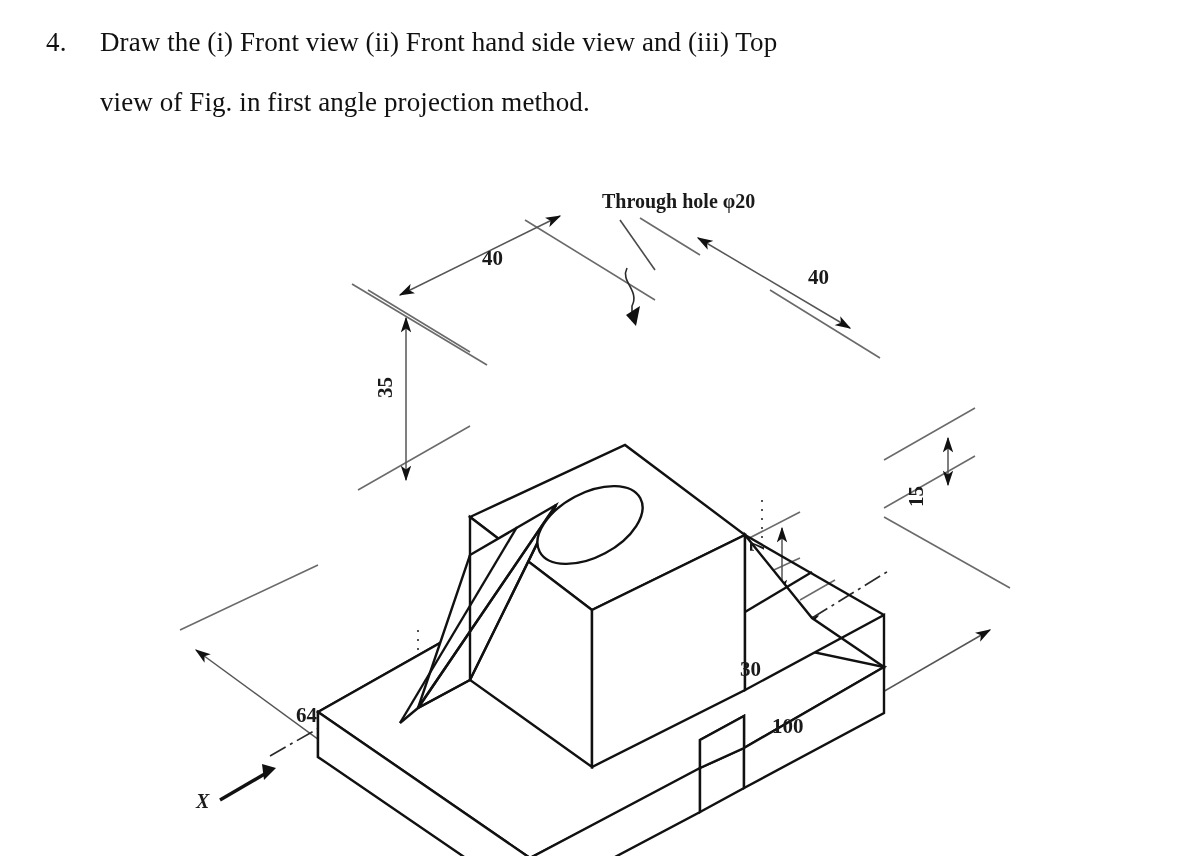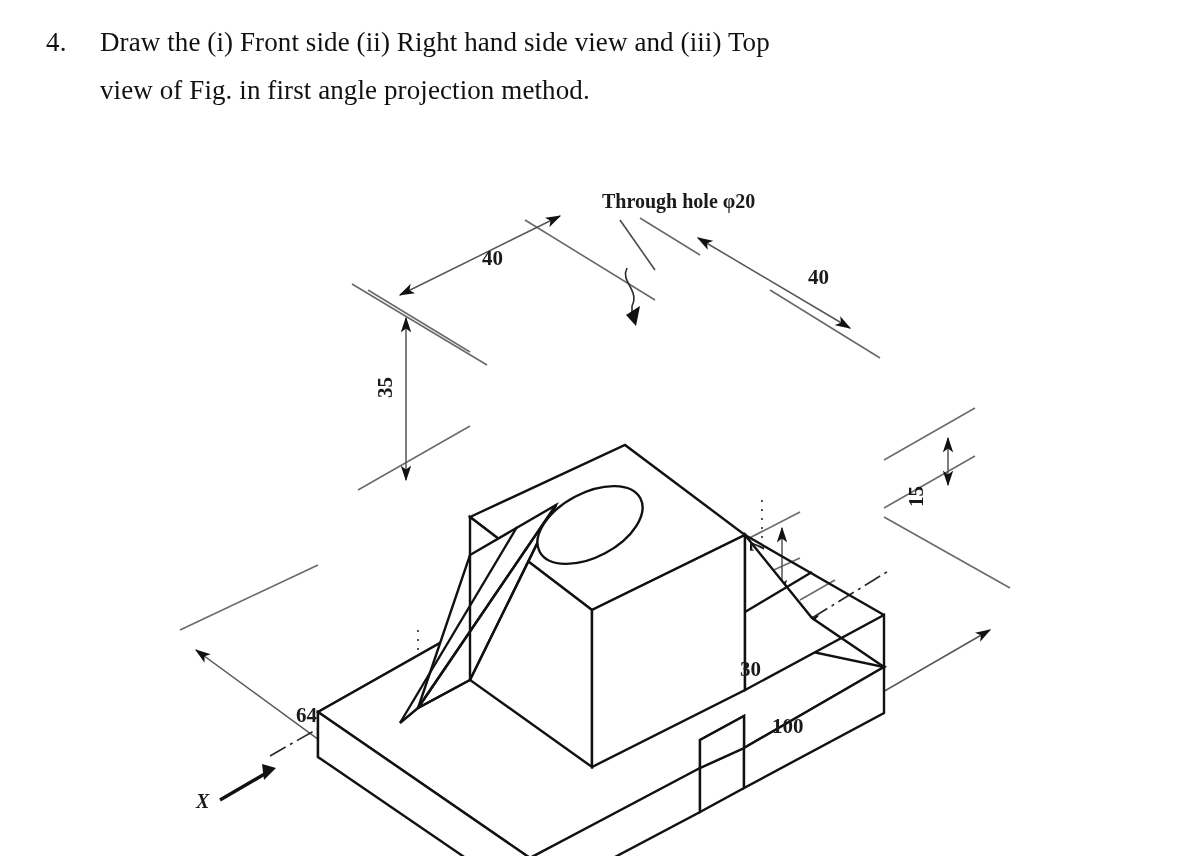--- a/index.html
+++ b/index.html
@@ -43,21 +43,21 @@
   }
   .q-text {
     flex: 1 1 auto;
     font-size: 27px;
     font-weight: 400;
     letter-spacing: 0.1px;
   }
   .q-line2 {
     margin-left: 54px;
     font-size: 27px;
-    margin-top: 12px;
+    margin-top: 24px;
     letter-spacing: 0.1px;
   }
   
   #figure {
     position: absolute;
     left: 0px;
     top: 160px;
     width: 1200px;
     height: 696px;
   }
@@ -74,21 +74,21 @@
   }
 </style>
 </head>
 <body>
 
 <div id="page">
 
   <div class="question">
     <div class="q-row">
       <div class="q-num">4.</div>
-      <div class="q-text">Draw the (i) Front side (ii) Right hand side view and (iii) Top</div>
+      <div class="q-text">Draw the (i) Front view (ii) Front hand side view and (iii) Top</div>
     </div>
     <div class="q-line2">view of Fig. in first angle projection method.</div>
   </div>
 
   <div id="figure">
     <svg width="1200" height="696" viewBox="0 0 1200 696" xmlns="http://www.w3.org/2000/svg">
 
       <g stroke="#6a6a6a" stroke-width="1.6" fill="none">
 
         <line x1="352" y1="124" x2="487" y2="205"></line>

